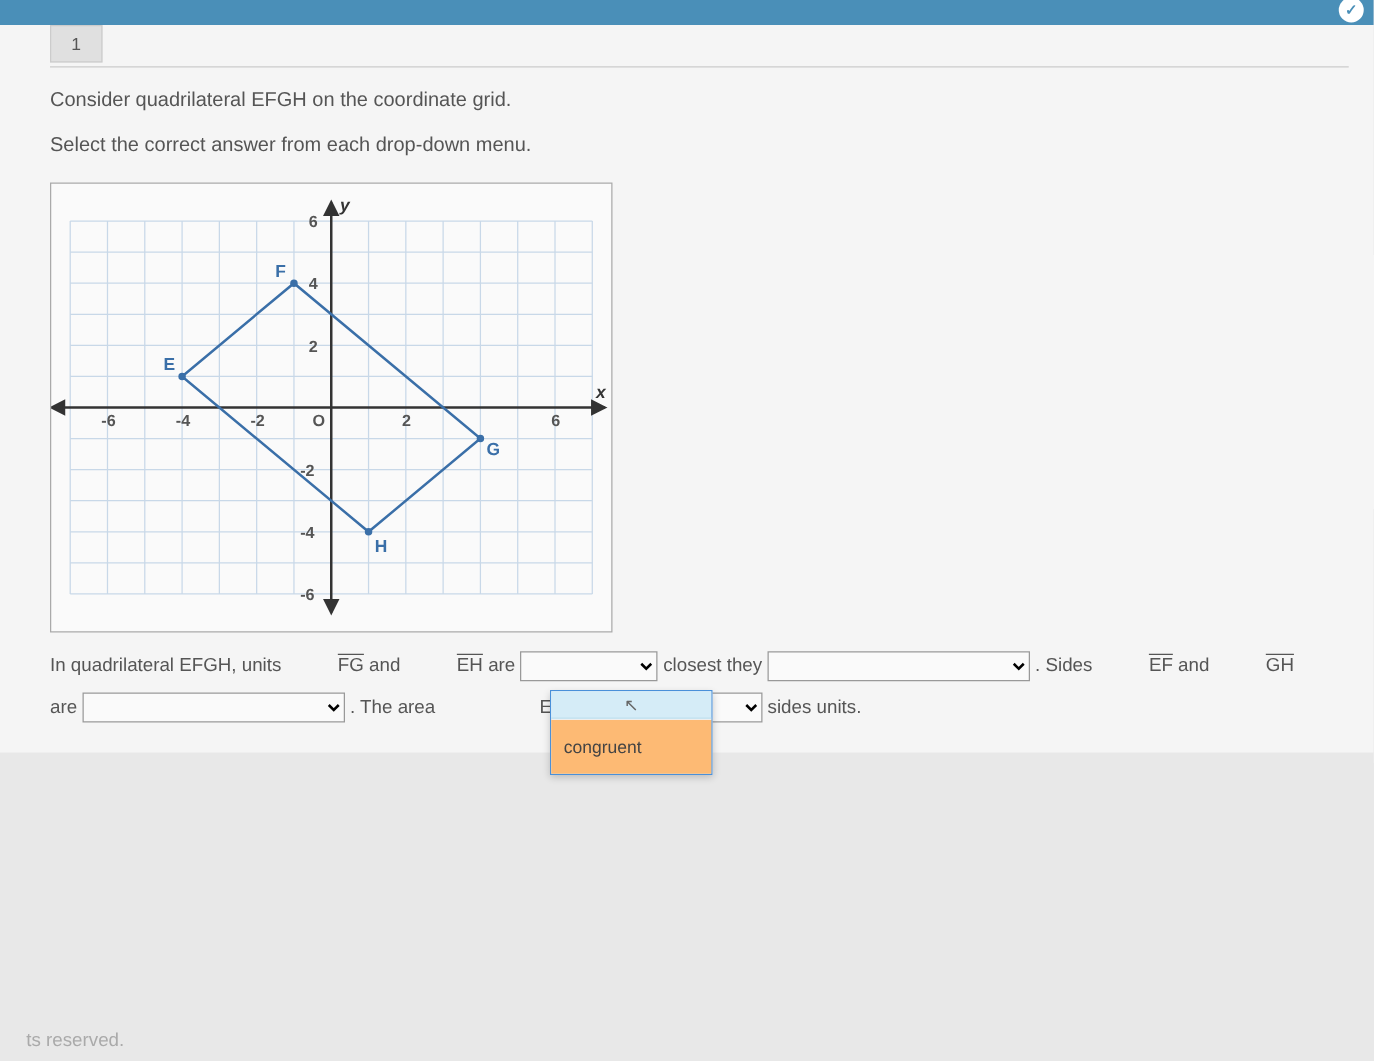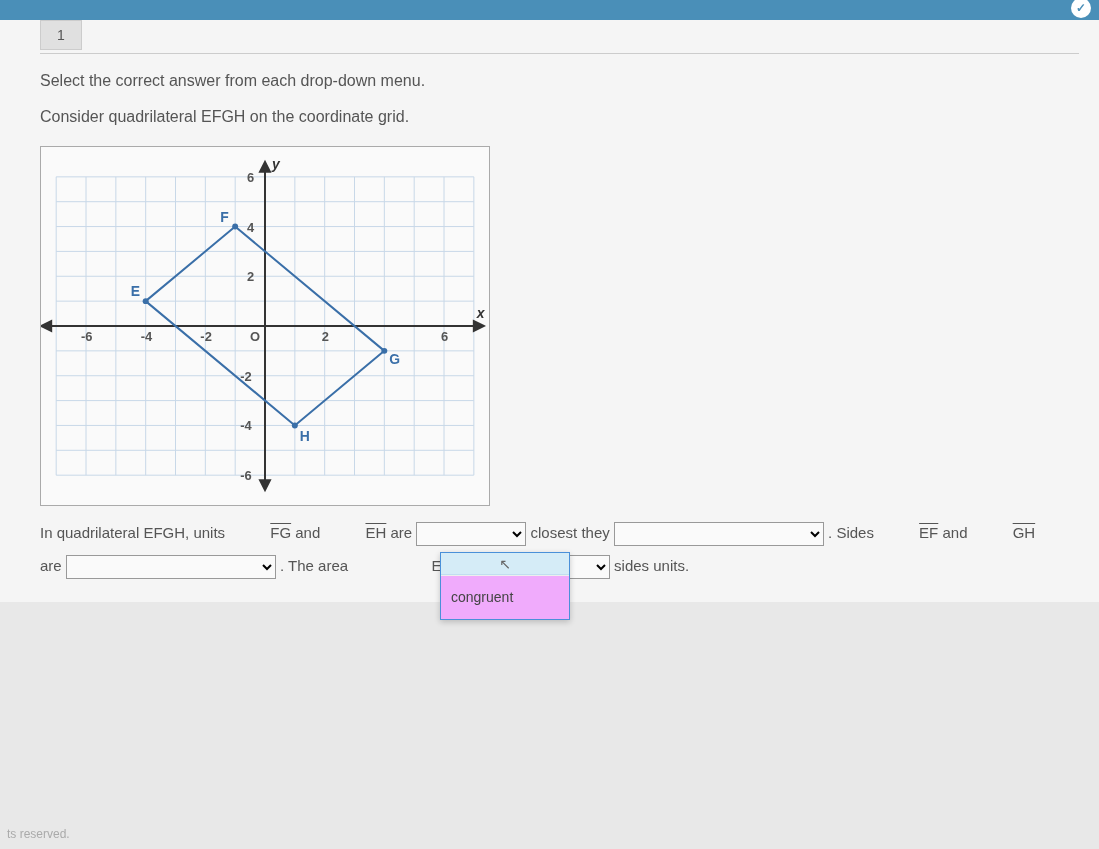--- a/index.html
+++ b/index.html
@@ -107,21 +107,21 @@
       left: 50%;
       top: 50%;
       transform: translate(-50%, -50%);
       font-size: 14px;
       color: #666;
     }
     .dropdown-option {
       padding: 6px 10px;
       font-size: 14px;
       color: #444;
-      background: #f0abfc;
+      background: #fdba74;
       border-top: 1px solid #eee;
     }
     .buttons-row {
       margin-top: 18px;
       margin-left: 520px;
     }
     .btn {
       display: inline-block;
       padding: 8px 22px;
       border-radius: 18px;
@@ -129,38 +129,38 @@
       font-size: 15px;
       border: none;
       cursor: pointer;
       margin-right: 15px;
     }
     .btn-reset { background: #c94a4a; }
     .btn-next { background: #3a9ed8; }
     .footer {
       position: absolute;
       bottom: 8px;
-      left: 7px;
+      left: 21px;
       color: #aaa;
-      font-size: 12px;
+      font-size: 15px;
     }
   </style>
 </head>
 <body>
 
 <div class="top-bar">
   <div class="checkmark-badge">✓</div>
 </div>
 
 <div class="content">
   <div class="question-tab">1</div>
   <hr class="divider">
 
+  <p class="instruction">Consider quadrilateral EFGH on the coordinate grid.</p>
   <p class="instruction">Select the correct answer from each drop-down menu.</p>
-  <p class="instruction">Consider quadrilateral EFGH on the coordinate grid.</p>
 
   <div class="graph-container">
     <svg class="graph-svg" viewBox="0 0 450 360">
 
       <g stroke="#c8d8e8" stroke-width="1">
         <line x1="15" y1="30" x2="15" y2="330"></line>
           <line x1="45" y1="30" x2="45" y2="330"></line>
         <line x1="75" y1="30" x2="75" y2="330"></line>
           <line x1="105" y1="30" x2="105" y2="330"></line>
         <line x1="135" y1="30" x2="135" y2="330"></line>

